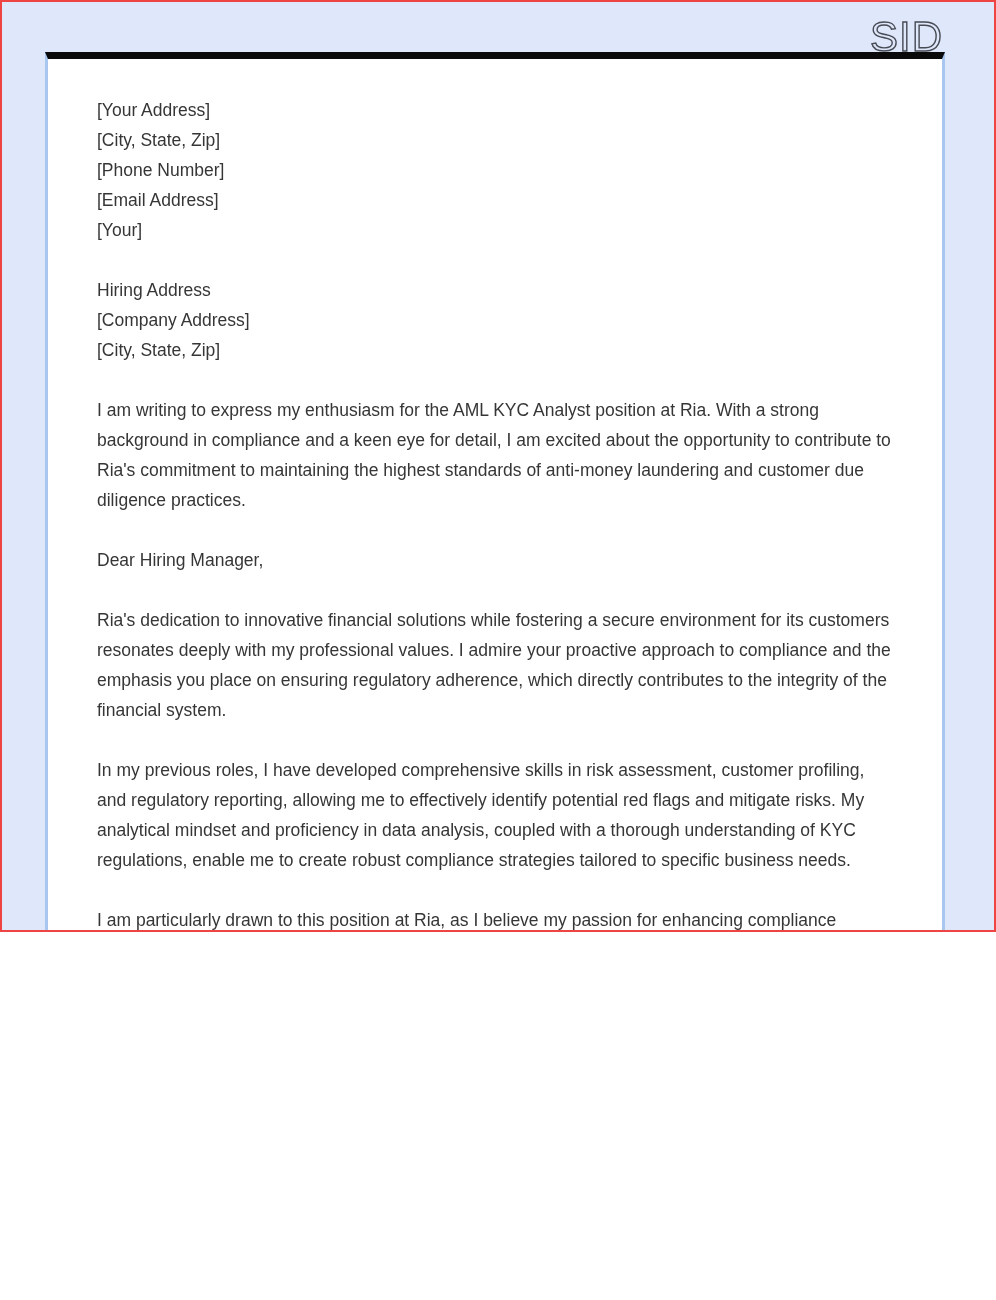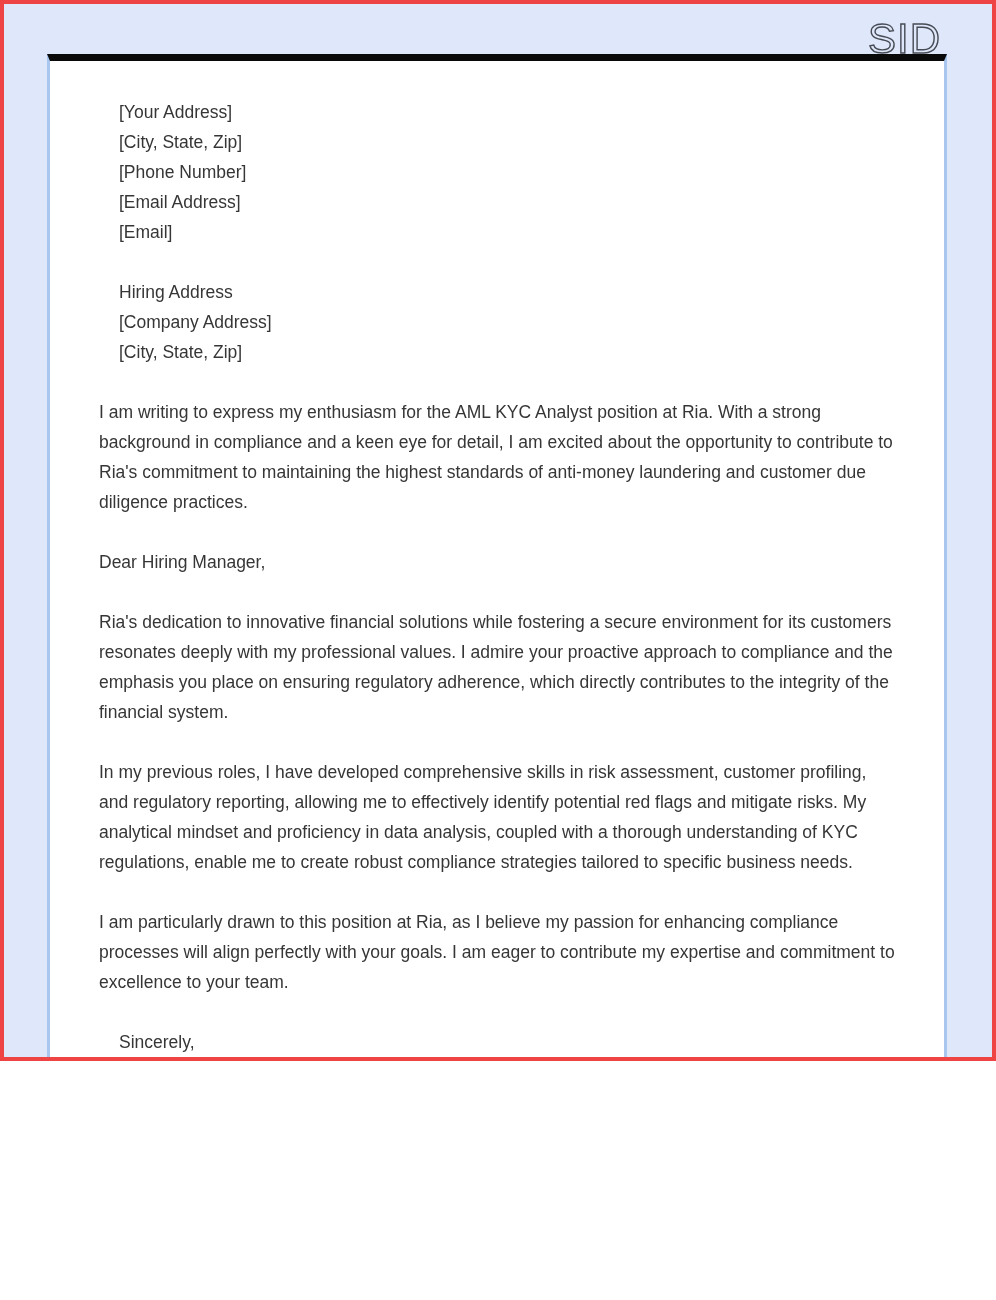--- a/index.html
+++ b/index.html
@@ -4,24 +4,24 @@
 <style>
   html, body {
     margin: 0;
     padding: 0;
     background: #ffffff;
     font-family: "Liberation Sans", sans-serif;
   }
   .canvas {
     position: relative;
     width: 996px;
-    height: 1061px;
+    height: 932px;
     box-sizing: border-box;
     background: #dfe7fa;
-    border: 4px solid #ef4444;
+    border: 2px solid #ef4444;
     overflow: hidden;
   }
   
   .logo {
     position: absolute;
     top: 6px;
     right: 48px;
     width: 78px;
     height: 52px;
   }
@@ -51,21 +51,21 @@
   .content {
     padding: 36px 48px 0 49px;
     width: 797px;
     color: #363636;
     font-size: 17.5px;
     line-height: 30px;
   }
   .content p {
     margin: 0 0 30px 0;
   }
-  .line { display: block; margin-left: 20px; }
+  .line { display: block; }
   
   .date {
     position: absolute;
     left: 100px;
     top: 1290px;
     font-size: 19px;
     line-height: 26px;
     color: #2e86de;
   }
   
@@ -91,21 +91,21 @@
   </div>
 
   <div class="page">
     <div class="content">
 
       <p>
         <span class="line">[Your Address]</span>
         <span class="line">[City, State, Zip]</span>
         <span class="line">[Phone Number]</span>
         <span class="line">[Email Address]</span>
-        <span class="line">[Email]</span>
+        <span class="line">[Your]</span>
       </p>
 
       <p>
         <span class="line">Hiring Address</span>
         <span class="line">[Company Address]</span>
         <span class="line">[City, State, Zip]</span>
       </p>
 
       <p>I am writing to express my enthusiasm for the AML KYC Analyst position at Ria. With a strong background in compliance and a keen eye for detail, I am excited about the opportunity to contribute to Ria's commitment to maintaining the highest standards of anti-money laundering and customer due diligence practices.</p>
 

